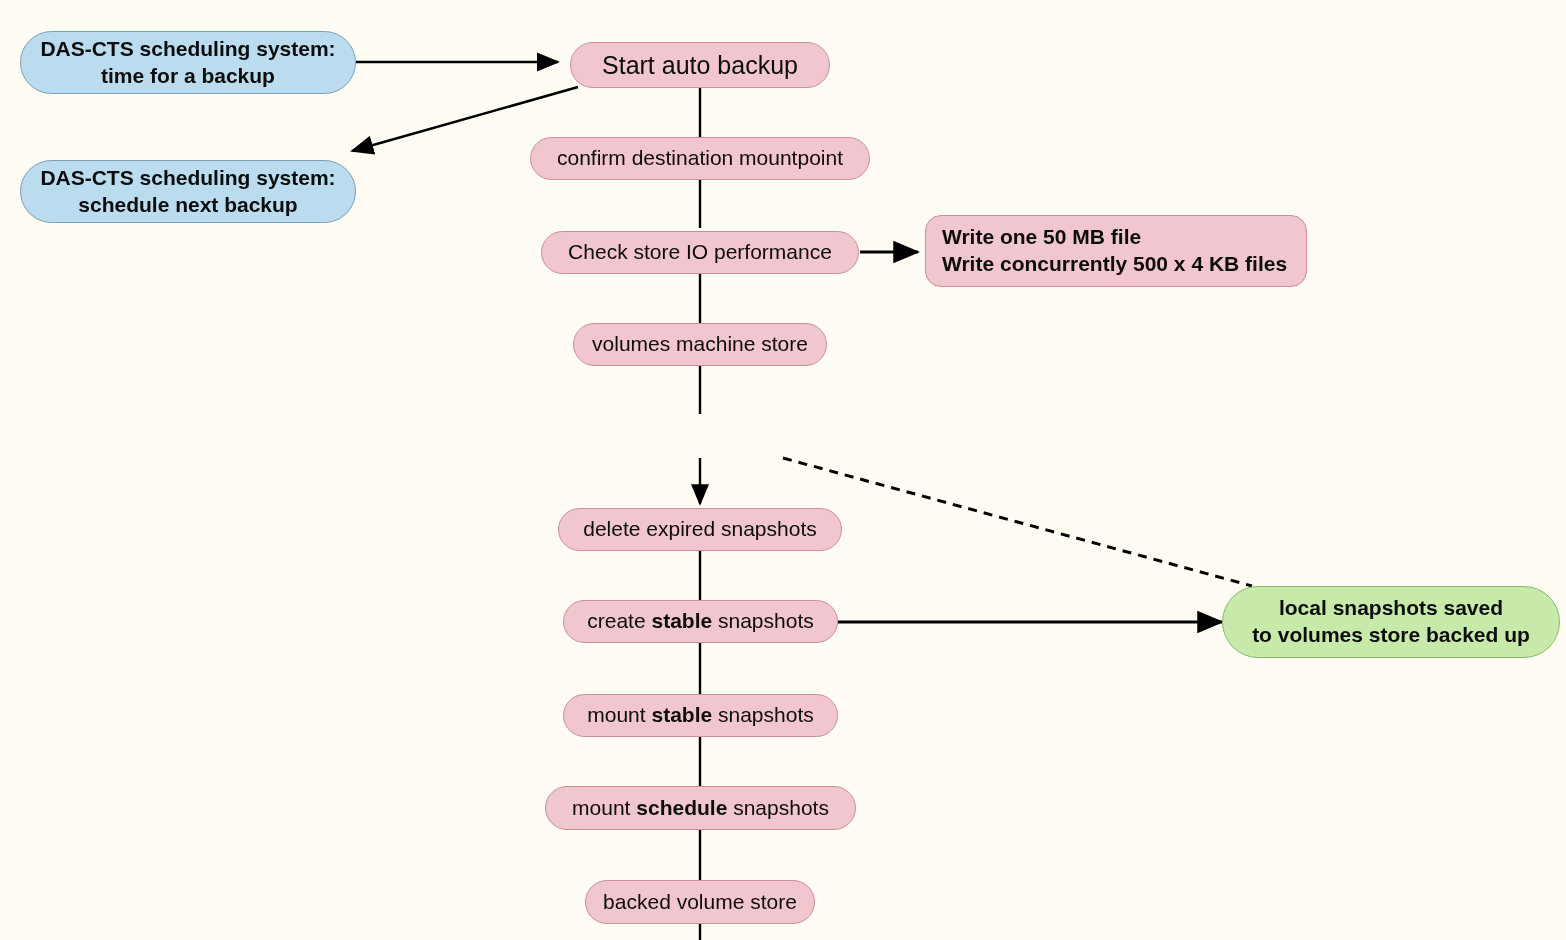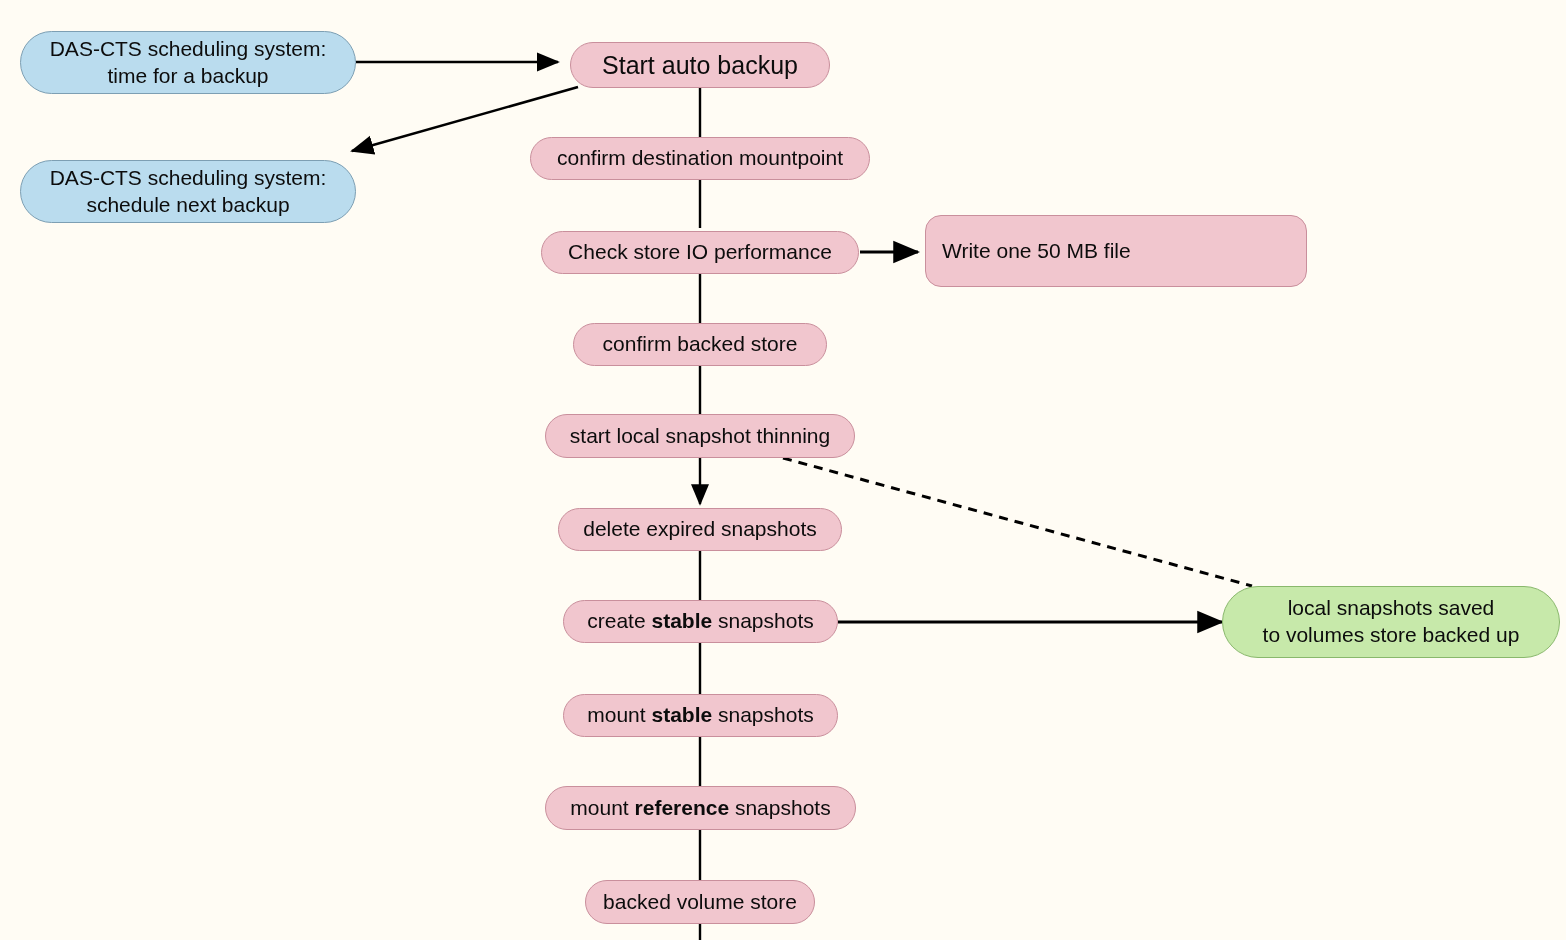--- a/index.html
+++ b/index.html
@@ -50,20 +50,21 @@
     font-size: 25px;
   }
   .node.left-align {
     justify-content: flex-start;
     text-align: left;
     padding-left: 16px;
     border-radius: 16px;
   }
   .node.multiline {
     white-space: pre-line;
+    font-weight: bold;
   }
   .node b { font-weight: bold; }
   svg.edges {
     position: absolute;
     left: 0; top: 0;
     width: 1566px;
     height: 940px;
     pointer-events: none;
   }
 </style>
@@ -109,40 +110,39 @@
   <div class="node blue multiline" style="left:20px; top:160px; width:336px; height:63px;">DAS-CTS scheduling system:
 schedule next backup</div>
 
   <div class="node pink start" style="left:570px; top:42px; width:260px; height:46px;">Start auto backup</div>
 
   <div class="node pink" style="left:530px; top:137px; width:340px; height:43px;">confirm destination mountpoint</div>
 
   <div class="node pink" style="left:541px; top:231px; width:318px; height:43px;">Check store IO performance</div>
 
   <div class="node pink left-align multiline" style="left:925px; top:215px; width:382px; height:72px;">
-    <span><span>Write one 50 MB file</span><br></span>
+    <span><span>Write one 50 MB file</span><br><span>Write concurrently 500 x 4 KB files</span></span>
   </div>
 
-  <div class="node pink" style="left:573px; top:323px; width:254px; height:43px;">confirm backed store</div>
+  <div class="node pink" style="left:573px; top:323px; width:254px; height:43px;">volumes machine store</div>
 
-  <div class="node pink" style="left:545px; top:414px; width:310px; height:44px;">start local snapshot thinning</div>
 
   <div class="node pink" style="left:558px; top:508px; width:284px; height:43px;text-align:center;">delete expired snapshots</div>
 
   <div class="node pink" style="left:563px; top:600px; width:275px; height:43px;text-align:center;">
     <span><span>create </span><b>stable</b><span> snapshots</span></span>
   </div>
 
   <div class="node green multiline" style="left:1222px; top:586px; width:338px; height:72px;">
     <span><span>local snapshots saved</span><br><span>to volumes store backed up</span></span>
   </div>
 
   <div class="node pink" style="left:563px; top:694px; width:275px; height:43px;">
     <span><span>mount </span><b>stable</b><span> snapshots</span></span>
   </div>
 
   <div class="node pink" style="left:545px; top:786px; width:311px; height:44px;">
-    <span><span>mount </span><b>reference</b><span> snapshots</span></span>
+    <span><span>mount </span><b>schedule</b><span> snapshots</span></span>
   </div>
 
   <div class="node pink" style="left:585px; top:880px; width:230px; height:44px;">backed volume store</div>
 
 </div>
 
 </body></html>

